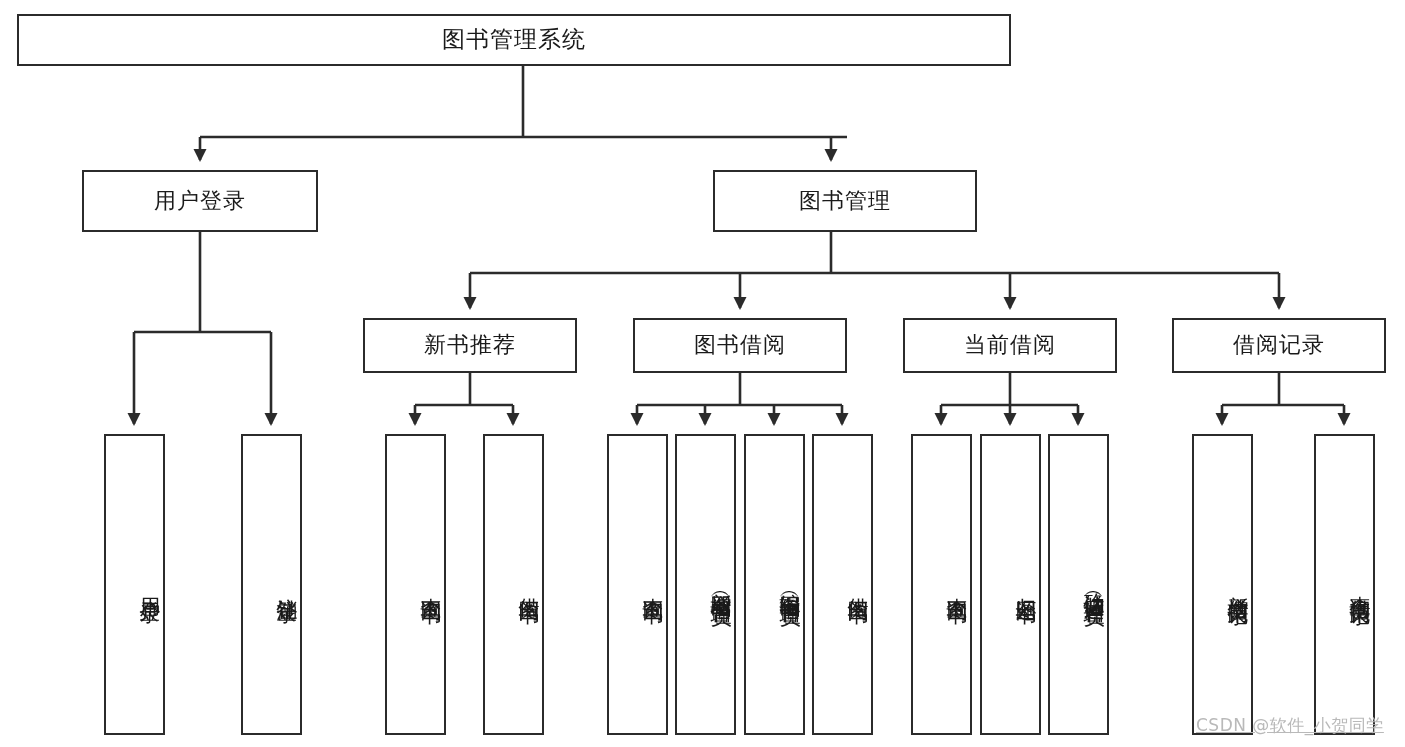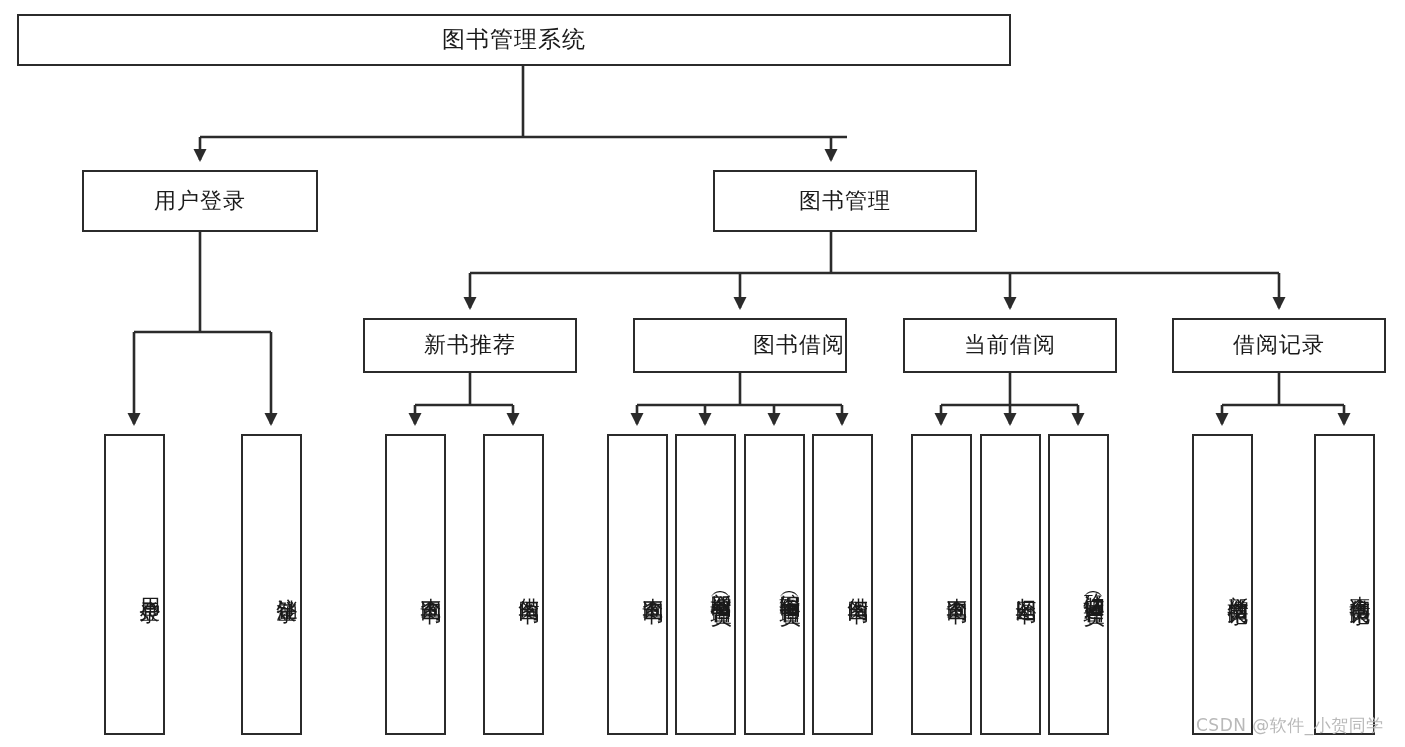--- a/index.html
+++ b/index.html
@@ -63,20 +63,21 @@
   }
   #watermark {
     position: absolute;
     left: 1196px;
     top: 714px;
     font-size: 17px;
     color: #b9b9b9;
     letter-spacing: 0.5px;
     z-index: 3;
     white-space: nowrap;
+    text-decoration: underline;
   }
 </style>
 </head>
 <body>
 
 <div id="diagram-root">
 
   <svg id="wires" viewBox="0 0 1405 747" xmlns="http://www.w3.org/2000/svg">
     <defs>
       <marker id="arrow" viewBox="0 0 10 10" refX="8.5" refY="5" markerWidth="5.2" markerHeight="5.2" orient="auto-start-reverse">
@@ -134,21 +135,21 @@
   <div class="node horiz" style="left:82px; top:170px; width:236px; height:62px;">
     <span>用户登录</span>
   </div>
   <div class="node horiz" style="left:713px; top:170px; width:264px; height:62px;">
     <span>图书管理</span>
   </div>
 
   <div class="node horiz" style="left:363px; top:318px; width:214px; height:55px;">
     <span>新书推荐</span>
   </div>
-  <div class="node horiz" style="left:633px; top:318px; width:214px; height:55px;justify-content:flex-end;">
+  <div class="node horiz" style="left:633px; top:318px; width:214px; height:55px;">
     <span>图书借阅</span>
   </div>
   <div class="node horiz" style="left:903px; top:318px; width:214px; height:55px;">
     <span>当前借阅</span>
   </div>
   <div class="node horiz" style="left:1172px; top:318px; width:214px; height:55px;">
     <span>借阅记录</span>
   </div>
 
   <div class="node vert" style="left:104px; top:434px; width:61px; height:301px;">

